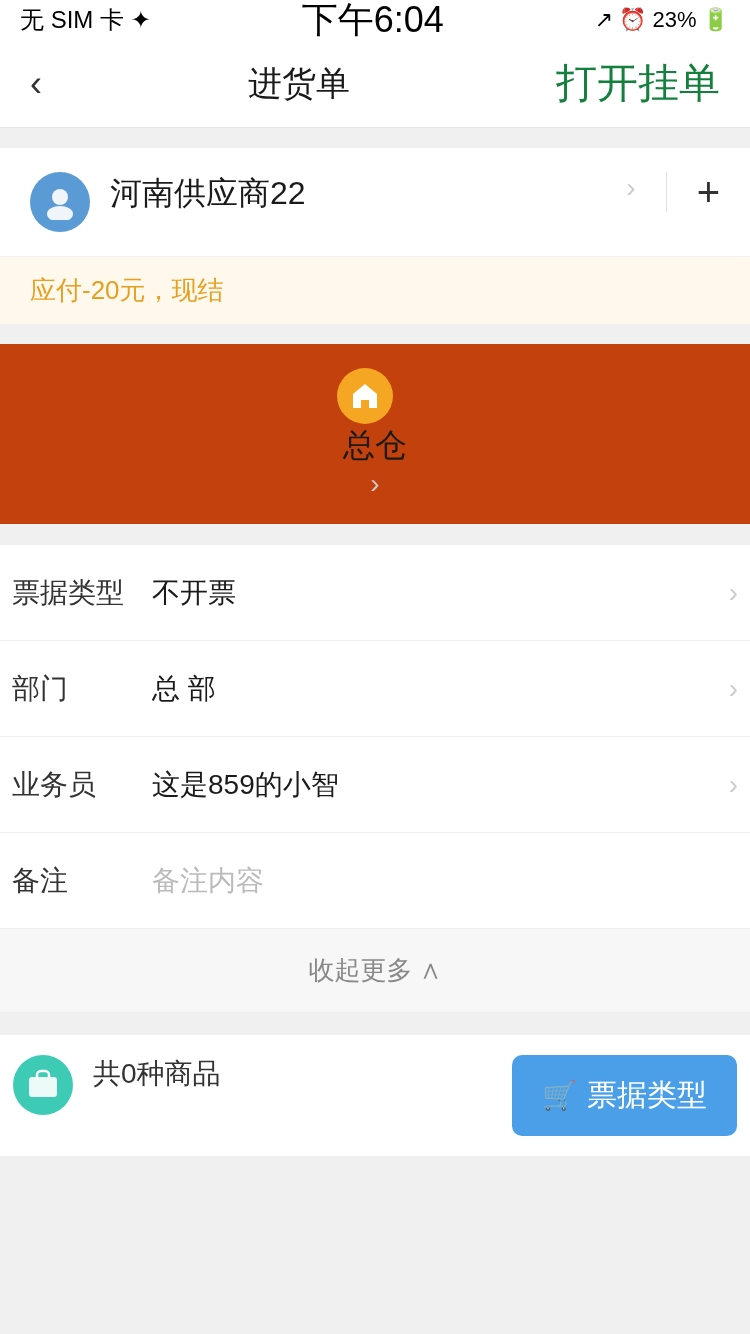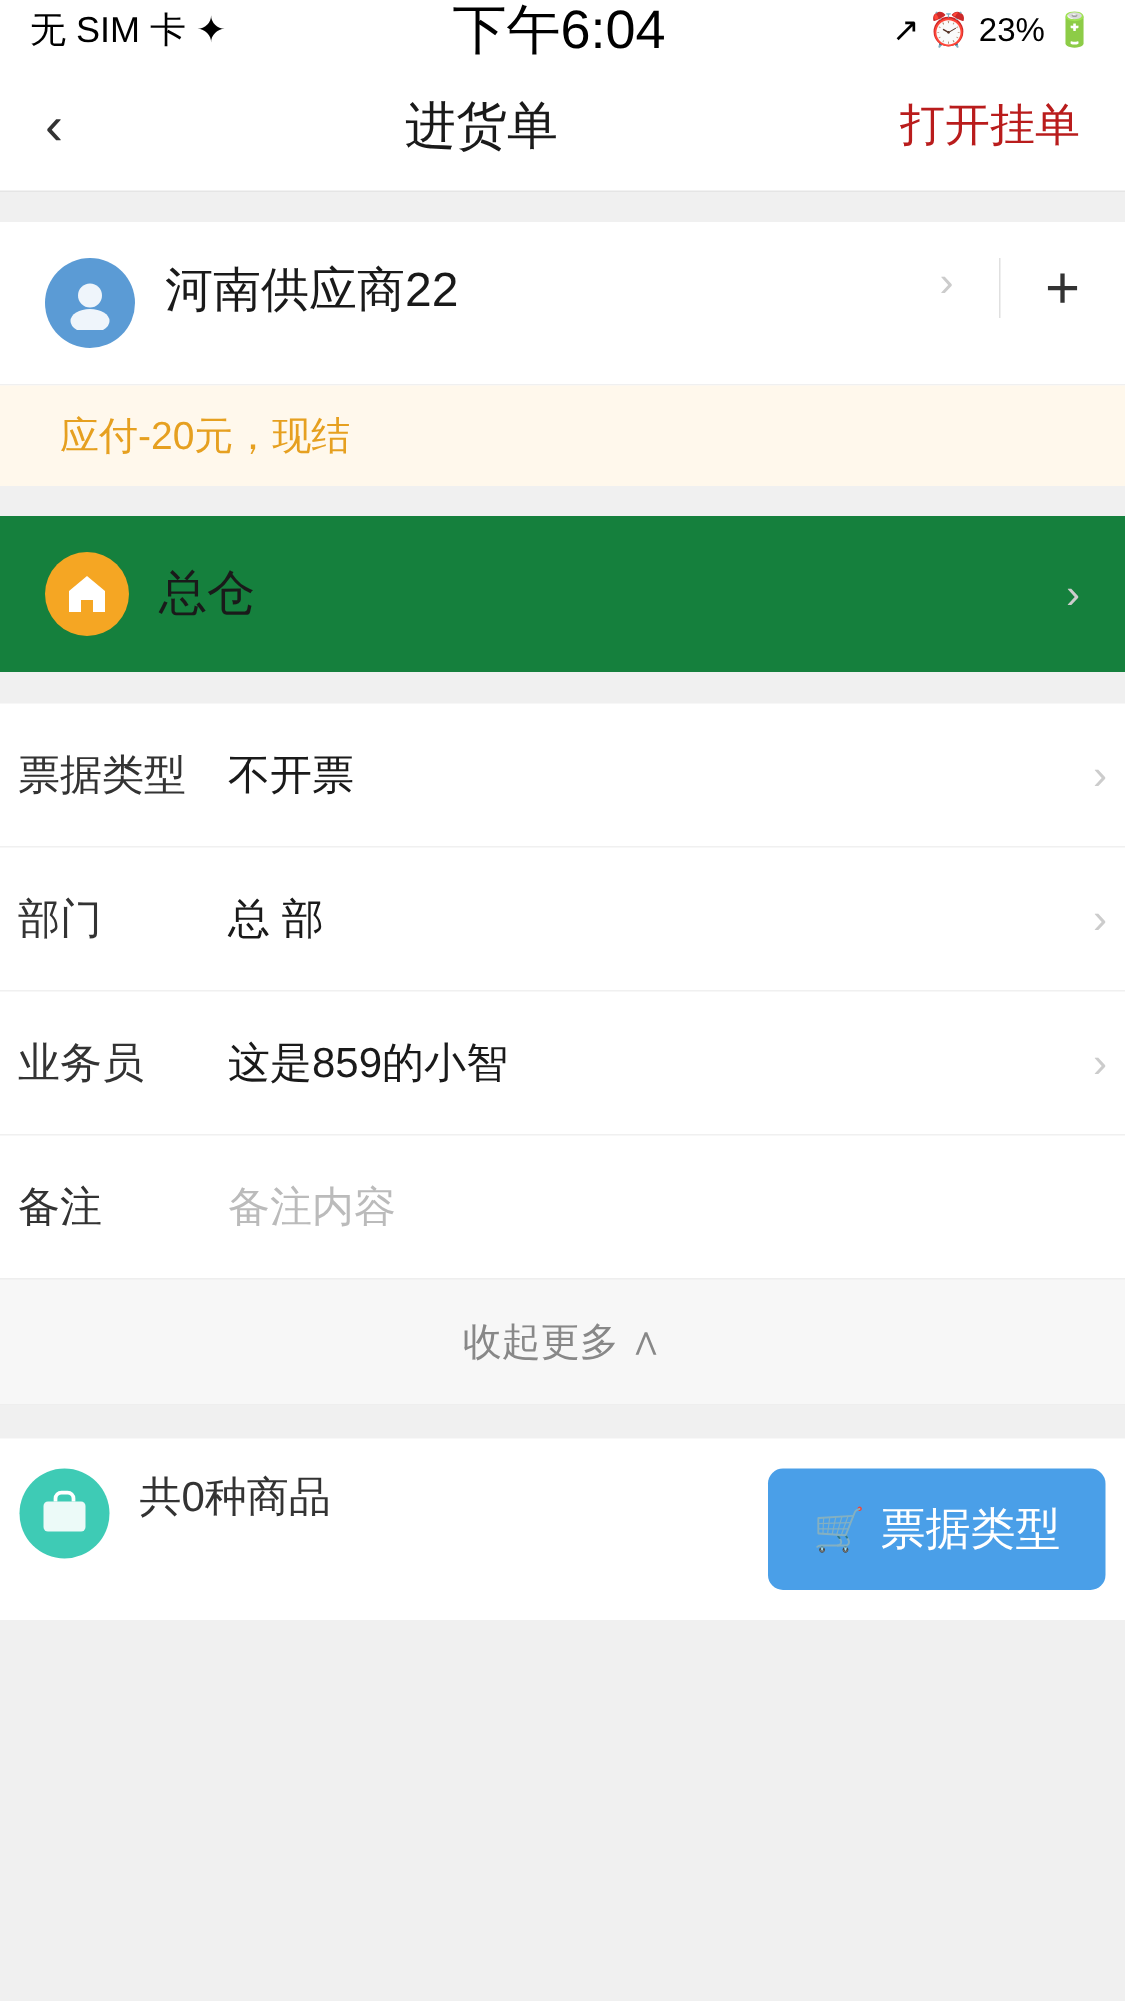--- a/index.html
+++ b/index.html
@@ -41,22 +41,22 @@
       font-size: 36px;
       color: #333;
       cursor: pointer;
     }
     .nav-title {
       font-size: 34px;
       font-weight: 500;
       color: #1a1a1a;
     }
     .nav-action {
-      font-size: 30px;
-      color: #b91c1c;
+      font-size: 41px;
+      color: #15803d;
       cursor: pointer;
     }
 
     
     .section-gap {
       height: 20px;
       background: #f0f0f0;
     }
 
     
@@ -102,31 +102,32 @@
     }
     .supplier-add {
       font-size: 40px;
       color: #333;
       line-height: 1;
     }
 
     
     .notice-bar {
       background: #fff8ec;
-      padding: 16px 40px;
+      padding: 16px 30px;
       font-size: 26px;
       color: #e6a020;
     }
 
     
     .warehouse-row {
       display: flex;
       align-items: center;
       padding: 24px 30px;
-      background: #15803d;
+      background: #c2410c;
+      flex-direction: column;
     }
     .warehouse-icon {
       width: 56px;
       height: 56px;
       border-radius: 50%;
       background: #f5a623;
       display: flex;
       align-items: center;
       justify-content: center;
       margin-right: 20px;

